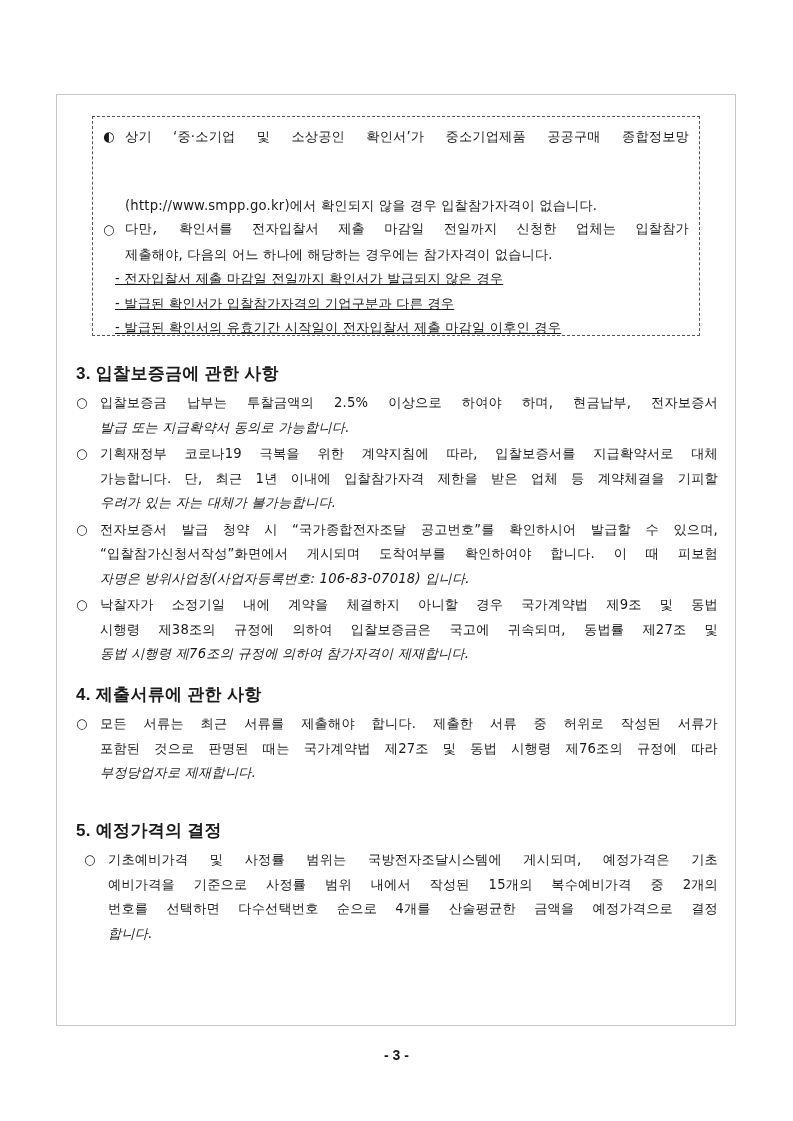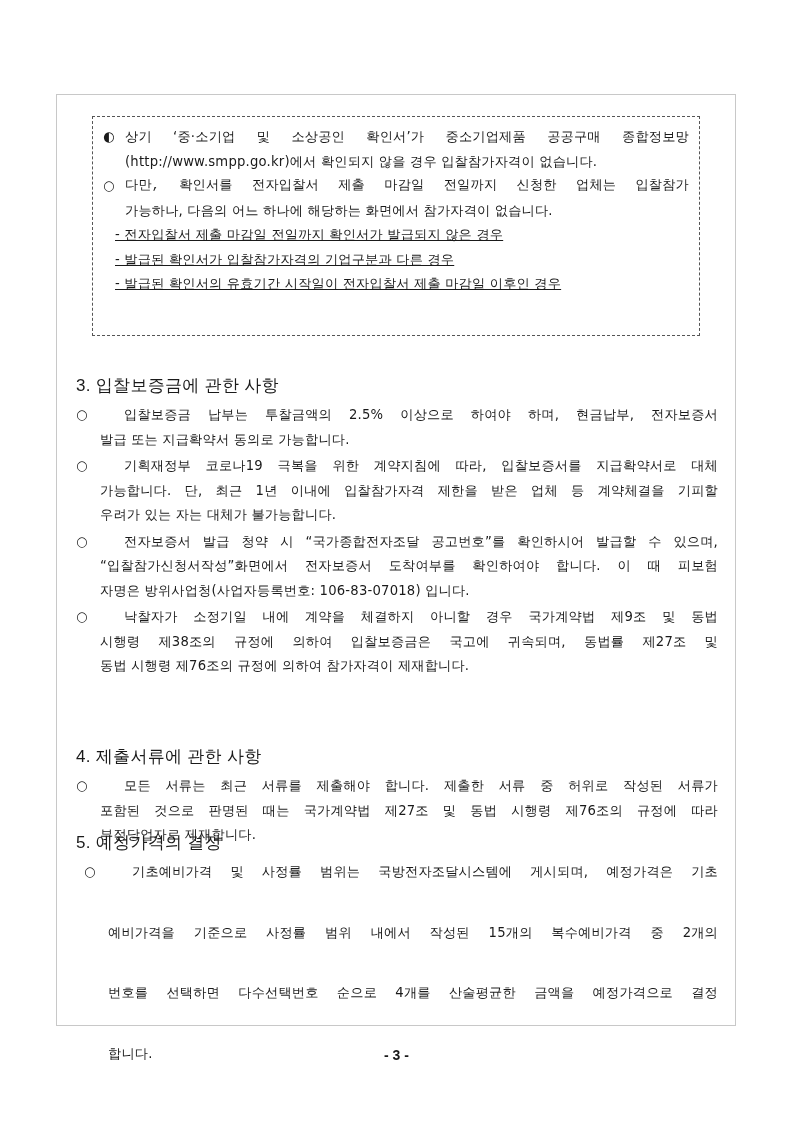--- a/index.html
+++ b/index.html
@@ -24,53 +24,53 @@
     .notice-box .line { text-align: justify; text-align-last: justify; }
     .notice-box .bullet-line { display: flex; }
     .notice-box .bullet { width: 22px; flex: none; }
     .notice-box .cont { padding-left: 22px; }
     .notice-box .dash { padding-left: 12px; text-align-last: left; text-decoration: underline; }
     .section {
       position: absolute; left: 76px; width: 642px;
     }
     .section h2 {
       font-family: "Liberation Sans", sans-serif;
-      font-size: 17px; font-weight: normal; margin: 12px 0 6px 0; height: 22px; line-height: 22px;
+      font-size: 17px; font-weight: bold; margin: 0 0 6px 0; height: 22px; line-height: 22px;
       letter-spacing: 0.3px;
     }
     .item { margin-bottom: 2px; }
     .item .line { text-align: justify; text-align-last: justify; }
-    .item .line.last { text-align-last: left; }
+    .item .line.last { text-align-last: left; font-style: italic; }
     .item .first { display: flex; }
     .item .first .bullet { width: 24px; flex: none; }
-    .item .first .text { flex: 1; text-align: justify; text-align-last: justify; margin-left: 24px; }
+    .item .first .text { flex: 1; text-align: justify; text-align-last: justify; }
     .item .cont { padding-left: 24px; }
     .indent-more .first { padding-left: 8px; }
-    .indent-more .cont { padding-left: 32px; margin-top: 36px; }
+    .indent-more .cont { padding-left: 32px; }
     .page-num {
       position: absolute; left: 0; width: 793px; top: 1047px; text-align: center;
       font-family: "Liberation Sans", sans-serif; font-size: 14px; font-weight: bold;
     }
   </style>
 </head>
 <body>
 
 <div class="frame"></div>
 
 <div class="notice-box">
   <div class="line bullet-line">
     <span class="bullet">◐</span>
     <span style="flex:1;text-align:justify;text-align-last:justify;">상기 ‘중·소기업 및 소상공인 확인서’가 중소기업제품 공공구매 종합정보망</span>
   </div>
-  <div class="line cont" style="text-align-last:left;">(http://www.smpp.go.kr)에서 확인되지 않을 경우 입찰참가자격이 없습니다.</div>
+  <div class="line cont" style="text-align-last:left;margin-top:44px;">(http://www.smpp.go.kr)에서 확인되지 않을 경우 입찰참가자격이 없습니다.</div>
   <div class="line bullet-line">
     <span class="bullet">○</span>
     <span style="flex:1;text-align:justify;text-align-last:justify;font-family:Liberation Mono, monospace;">다만, 확인서를 전자입찰서 제출 마감일 전일까지 신청한 업체는 입찰참가</span>
   </div>
-  <div class="line cont" style="text-align-last:left;">가능하나, 다음의 어느 하나에 해당하는 화면에서 참가자격이 없습니다.</div>
+  <div class="line cont" style="text-align-last:left;">제출해야, 다음의 어느 하나에 해당하는 경우에는 참가자격이 없습니다.</div>
   <div class="line dash">- 전자입찰서 제출 마감일 전일까지 확인서가 발급되지 않은 경우</div>
   <div class="line dash">- 발급된 확인서가 입찰참가자격의 기업구분과 다른 경우</div>
   <div class="line dash">- 발급된 확인서의 유효기간 시작일이 전자입찰서 제출 마감일 이후인 경우</div>
 </div>
 
 <div class="section" style="top:363px;">
   <h2>3. 입찰보증금에 관한 사항</h2>
 
   <div class="item">
     <div class="line first">
@@ -87,35 +87,35 @@
       </div>
     <div class="line cont">가능합니다. 단, 최근 1년 이내에 입찰참가자격 제한을 받은 업체 등 계약체결을 기피할</div>
     <div class="line cont last">우려가 있는 자는 대체가 불가능합니다.</div>
   </div>
 
   <div class="item">
     <div class="line first">
         <span class="bullet">○</span>
         <span class="text">전자보증서 발급 청약 시 “국가종합전자조달 공고번호”를 확인하시어 발급할 수 있으며,</span>
       </div>
-    <div class="line cont">“입찰참가신청서작성”화면에서 전자보증서 도착여부를 확인하여야 합니다. 이 때 피보험</div>
+    <div class="line cont">“입찰참가신청서작성”화면에서 게시되며 도착여부를 확인하여야 합니다. 이 때 피보험</div>
     <div class="line cont last">자명은 방위사업청(사업자등록번호: 106-83-07018) 입니다.</div>
   </div>
 
   <div class="item">
     <div class="line first">
         <span class="bullet">○</span>
         <span class="text">낙찰자가 소정기일 내에 계약을 체결하지 아니할 경우 국가계약법 제9조 및 동법</span>
       </div>
     <div class="line cont">시행령 제38조의 규정에 의하여 입찰보증금은 국고에 귀속되며, 동법률 제27조 및</div>
     <div class="line cont last">동법 시행령 제76조의 규정에 의하여 참가자격이 제재합니다.</div>
   </div>
 </div>
 
-<div class="section" style="top:734px;">
+<div class="section" style="top:684px;">
   <h2>4. 제출서류에 관한 사항</h2>
   <div class="item">
     <div class="line first">
         <span class="bullet">○</span>
         <span class="text">모든 서류는 최근 서류를 제출해야 합니다. 제출한 서류 중 허위로 작성된 서류가</span>
       </div>
     <div class="line cont">포함된 것으로 판명된 때는 국가계약법 제27조 및 동법 시행령 제76조의 규정에 따라</div>
     <div class="line cont last">부정당업자로 제재합니다.</div>
   </div>
 </div>

